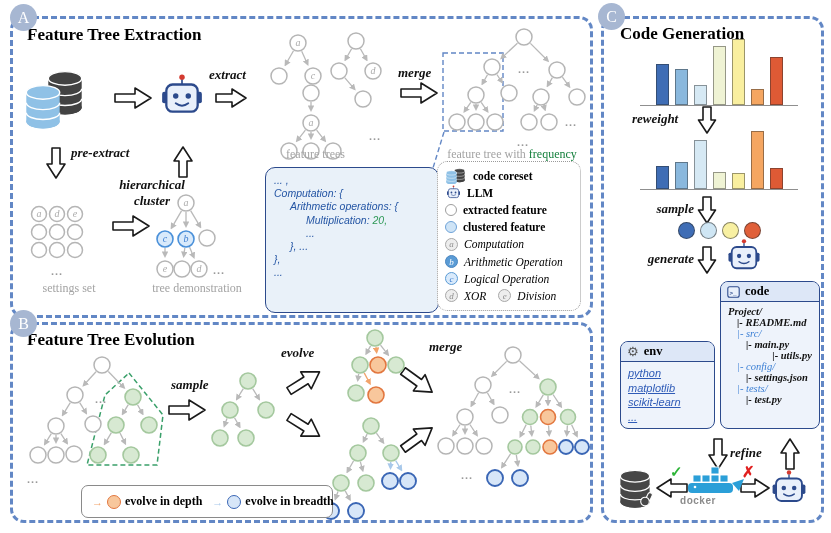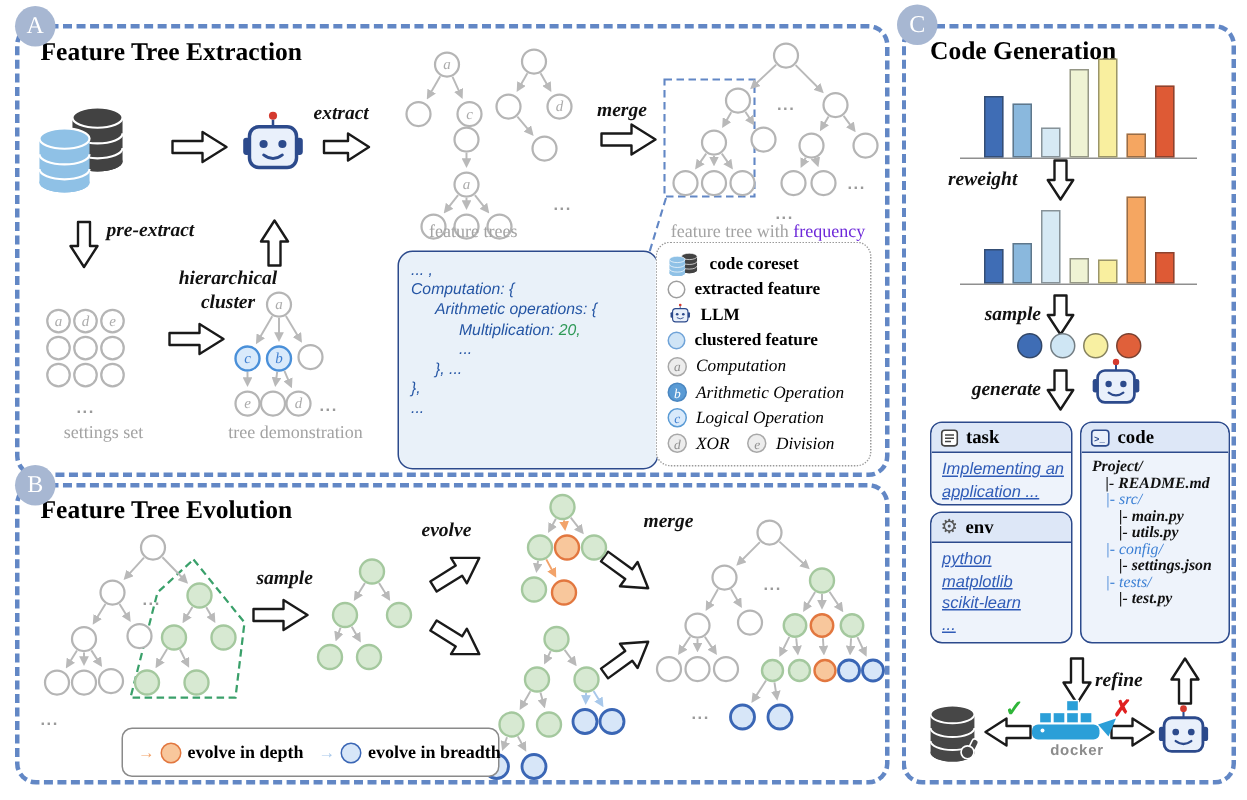--- a/index.html
+++ b/index.html
@@ -6,21 +6,21 @@
   .stage{position:relative;width:831px;height:533px;background:#fff;font-family:"Liberation Serif",serif;overflow:hidden;}
   .panel{position:absolute;border:3px dashed #6287c5;border-radius:14px;background:#fff;box-sizing:border-box;}
   #pA{left:10px;top:16px;width:583px;height:302px;}
   #pB{left:10px;top:322px;width:583px;height:201px;}
   #pC{left:601px;top:16px;width:223px;height:507px;}
   .badge{position:absolute;width:27px;height:27px;border-radius:50%;background:#a7b7d2;color:#fff;
          display:flex;align-items:center;justify-content:center;font:16px "Liberation Serif",serif;z-index:6;}
   .ptitle{position:absolute;font:bold 17px "Liberation Serif",serif;color:#000;z-index:3;white-space:nowrap;}
   .lbl{position:absolute;font:bold italic 13px "Liberation Serif",serif;color:#111;z-index:3;}
   .cap{position:absolute;font:12px "Liberation Serif",serif;color:#a3a3a3;text-align:center;z-index:3;}
-  .cap .hl{color:#6d28d9;}
+  .cap .hl{color:#15803d;}
   .psvg{position:absolute;left:0;top:0;z-index:2;}
   
   .n-gray{fill:#fff;stroke:#b5b5b5;stroke-width:1.5;}
   .n-blue{fill:#d9eafb;stroke:#4a90d9;stroke-width:1.6;}
   .n-g{fill:#d7e9d2;stroke:#a4c89e;stroke-width:1.6;}
   .n-o{fill:#f8c79c;stroke:#e2773f;stroke-width:1.6;}
   .n-bl{fill:#d7e6f8;stroke:#3a66b5;stroke-width:1.9;}
   .edge{stroke:#b9b9b9;stroke-width:1.3;}
   .edge-o{stroke:#f2a36a;}
   .edge-b{stroke:#a8c8ea;}
@@ -67,21 +67,21 @@
         box-sizing:border-box;z-index:3;}
   .card-h{display:flex;align-items:center;gap:5px;background:#dde7f7;border-bottom:1.4px solid #2c4a8c;
           padding:2px 6px;font:bold 12.5px "Liberation Serif",serif;color:#000;}
   .card-b{padding:4px 7px;}
   .uline{font:italic 11px "Liberation Sans",sans-serif;color:#2f5bb7;text-decoration:underline;
          line-height:14.5px;white-space:nowrap;}
   .ft-line{line-height:13.4px;white-space:nowrap;}
   .ft-root,.ft-file{font:bold italic 10.5px "Liberation Serif",serif;color:#111;}
   .ft-folder{font:italic 10.5px "Liberation Serif",serif;color:#3b7fd4;}
   .mark{position:absolute;font:bold 15px "Liberation Sans",sans-serif;z-index:4;}
-  .docker-lab{position:absolute;left:86px;top:476px;width:56px;text-align:center;
+  .docker-lab{position:absolute;left:66px;top:476px;width:56px;text-align:center;
               font:bold 10px "Liberation Sans",sans-serif;color:#8c8c8c;letter-spacing:.5px;z-index:3;}
   .hicon{display:inline-flex;align-items:center;justify-content:center;flex:none;}
 </style>
 </head>
 <body>
 
 <svg width="0" height="0" style="position:absolute" aria-hidden="true">
   <defs>
     <marker id="ah-g" viewBox="0 0 10 10" refX="7" refY="5" markerWidth="5" markerHeight="5" orient="auto-start-reverse">
       <path d="M0,0L10,5L0,10z" fill="#b9b9b9"></path>
@@ -260,30 +260,30 @@
       <div class="lg-row">
         <span class="lg-dbwrap hicon">
           <svg width="22" height="16" viewBox="0 0 22 16">
               <use href="#sym-db" x="8" y="0" width="13" height="15" style="color:#424242"></use>
               <use href="#sym-db" x="0" y="2" width="13" height="15" style="color:#8fc1e6"></use>
             </svg>
         </span>
         <span class="lg-lab">code coreset</span>
       </div>
       <div class="lg-row">
-        <span class="lg-circle lg-ext"></span>
-        <span class="lg-lab">extracted feature</span>
-      </div>
-      <div class="lg-row">
         <span class="hicon" style="width:16px">
             <svg width="15" height="15" viewBox="0 0 44 44">
               <use href="#sym-robot" width="44" height="44"></use>
             </svg>
           </span>
         <span class="lg-lab">LLM</span>
+      </div>
+      <div class="lg-row">
+        <span class="lg-circle lg-ext"></span>
+        <span class="lg-lab">extracted feature</span>
       </div>
       <div class="lg-row">
         <span class="lg-circle lg-clu"></span>
         <span class="lg-lab">clustered feature</span>
       </div>
       <div class="lg-row">
         <span class="ltr ltr-gray">a</span>
         <span class="lg-lab it">Computation</span>
       </div>
       <div class="lg-row">
@@ -516,37 +516,20 @@
         <rect x="0" y="16" width="45" height="10" rx="4" fill="#2b9fd8"></rect>
         <polygon points="44,16 56,12 51,24" fill="#2b9fd8"></polygon>
         <circle cx="7" cy="20" r="1.3" fill="#fff"></circle>
       </g>
     </svg>
 
     <span class="mark" style="left:66px;top:444px;color:#2eb538">✓</span>
     <span class="mark" style="left:138px;top:444px;color:#e02020">✗</span>
     <div class="docker-lab">docker</div>
 
-    <div class="card" style="left:16px;top:262px;width:95px;height:56px">
-      <div class="card-h">
-        <span class="hicon">
-          <svg width="12" height="12" viewBox="0 0 12 12">
-              <rect x="0.8" y="0.8" width="10.4" height="10.4" rx="2" fill="#fff" stroke="#444" stroke-width="1.1"></rect>
-              <line x1="3" y1="4" x2="9" y2="4" stroke="#444" stroke-width="1"></line>
-              <line x1="3" y1="6.2" x2="9" y2="6.2" stroke="#444" stroke-width="1"></line>
-              <line x1="3" y1="8.4" x2="7" y2="8.4" stroke="#444" stroke-width="1"></line>
-            </svg>
-        </span>
-        <span>task</span>
-      </div>
-      <div class="card-b">
-        <div class="uline">Implementing an</div>
-        <div class="uline">application ...</div>
-      </div>
-    </div>
 
     <div class="card" style="left:16px;top:322px;width:95px;height:88px">
       <div class="card-h">
         <span class="hicon" style="font:13px 'DejaVu Sans',sans-serif;color:#555">⚙</span>
         <span>env</span>
       </div>
       <div class="card-b">
         <div class="uline">python</div>
         <div class="uline">matplotlib</div>
         <div class="uline">scikit-learn</div>
@@ -562,21 +545,21 @@
               <text x="2.4" y="8.6" font-family="Liberation Mono, monospace" font-size="6" font-weight="bold" fill="#2c4a8c">&gt;_</text>
             </svg>
         </span>
         <span>code</span>
       </div>
       <div class="card-b">
           <div class="ft-line ft-root" style="padding-left: 0px;">Project/</div>
           <div class="ft-line ft-file" style="padding-left: 9px;">|- README.md</div>
           <div class="ft-line ft-folder" style="padding-left: 9px;">|- src/</div>
           <div class="ft-line ft-file" style="padding-left: 18px;">|- main.py</div>
-          <div class="ft-line ft-file" style="padding-left: 18px;">|- utils.py</div>
+          <div class="ft-line ft-file" style="padding-left: 18px; text-align: right;">|- utils.py</div>
           <div class="ft-line ft-folder" style="padding-left: 9px;">|- config/</div>
           <div class="ft-line ft-file" style="padding-left: 18px;">|- settings.json</div>
           <div class="ft-line ft-folder" style="padding-left: 9px;">|- tests/</div>
           <div class="ft-line ft-file" style="padding-left: 18px;">|- test.py</div>
         </div>
     </div>
   </div>
 
   <div class="badge" style="left:10px;top:4px">A</div>
   <div class="badge" style="left:10px;top:310px">B</div>

